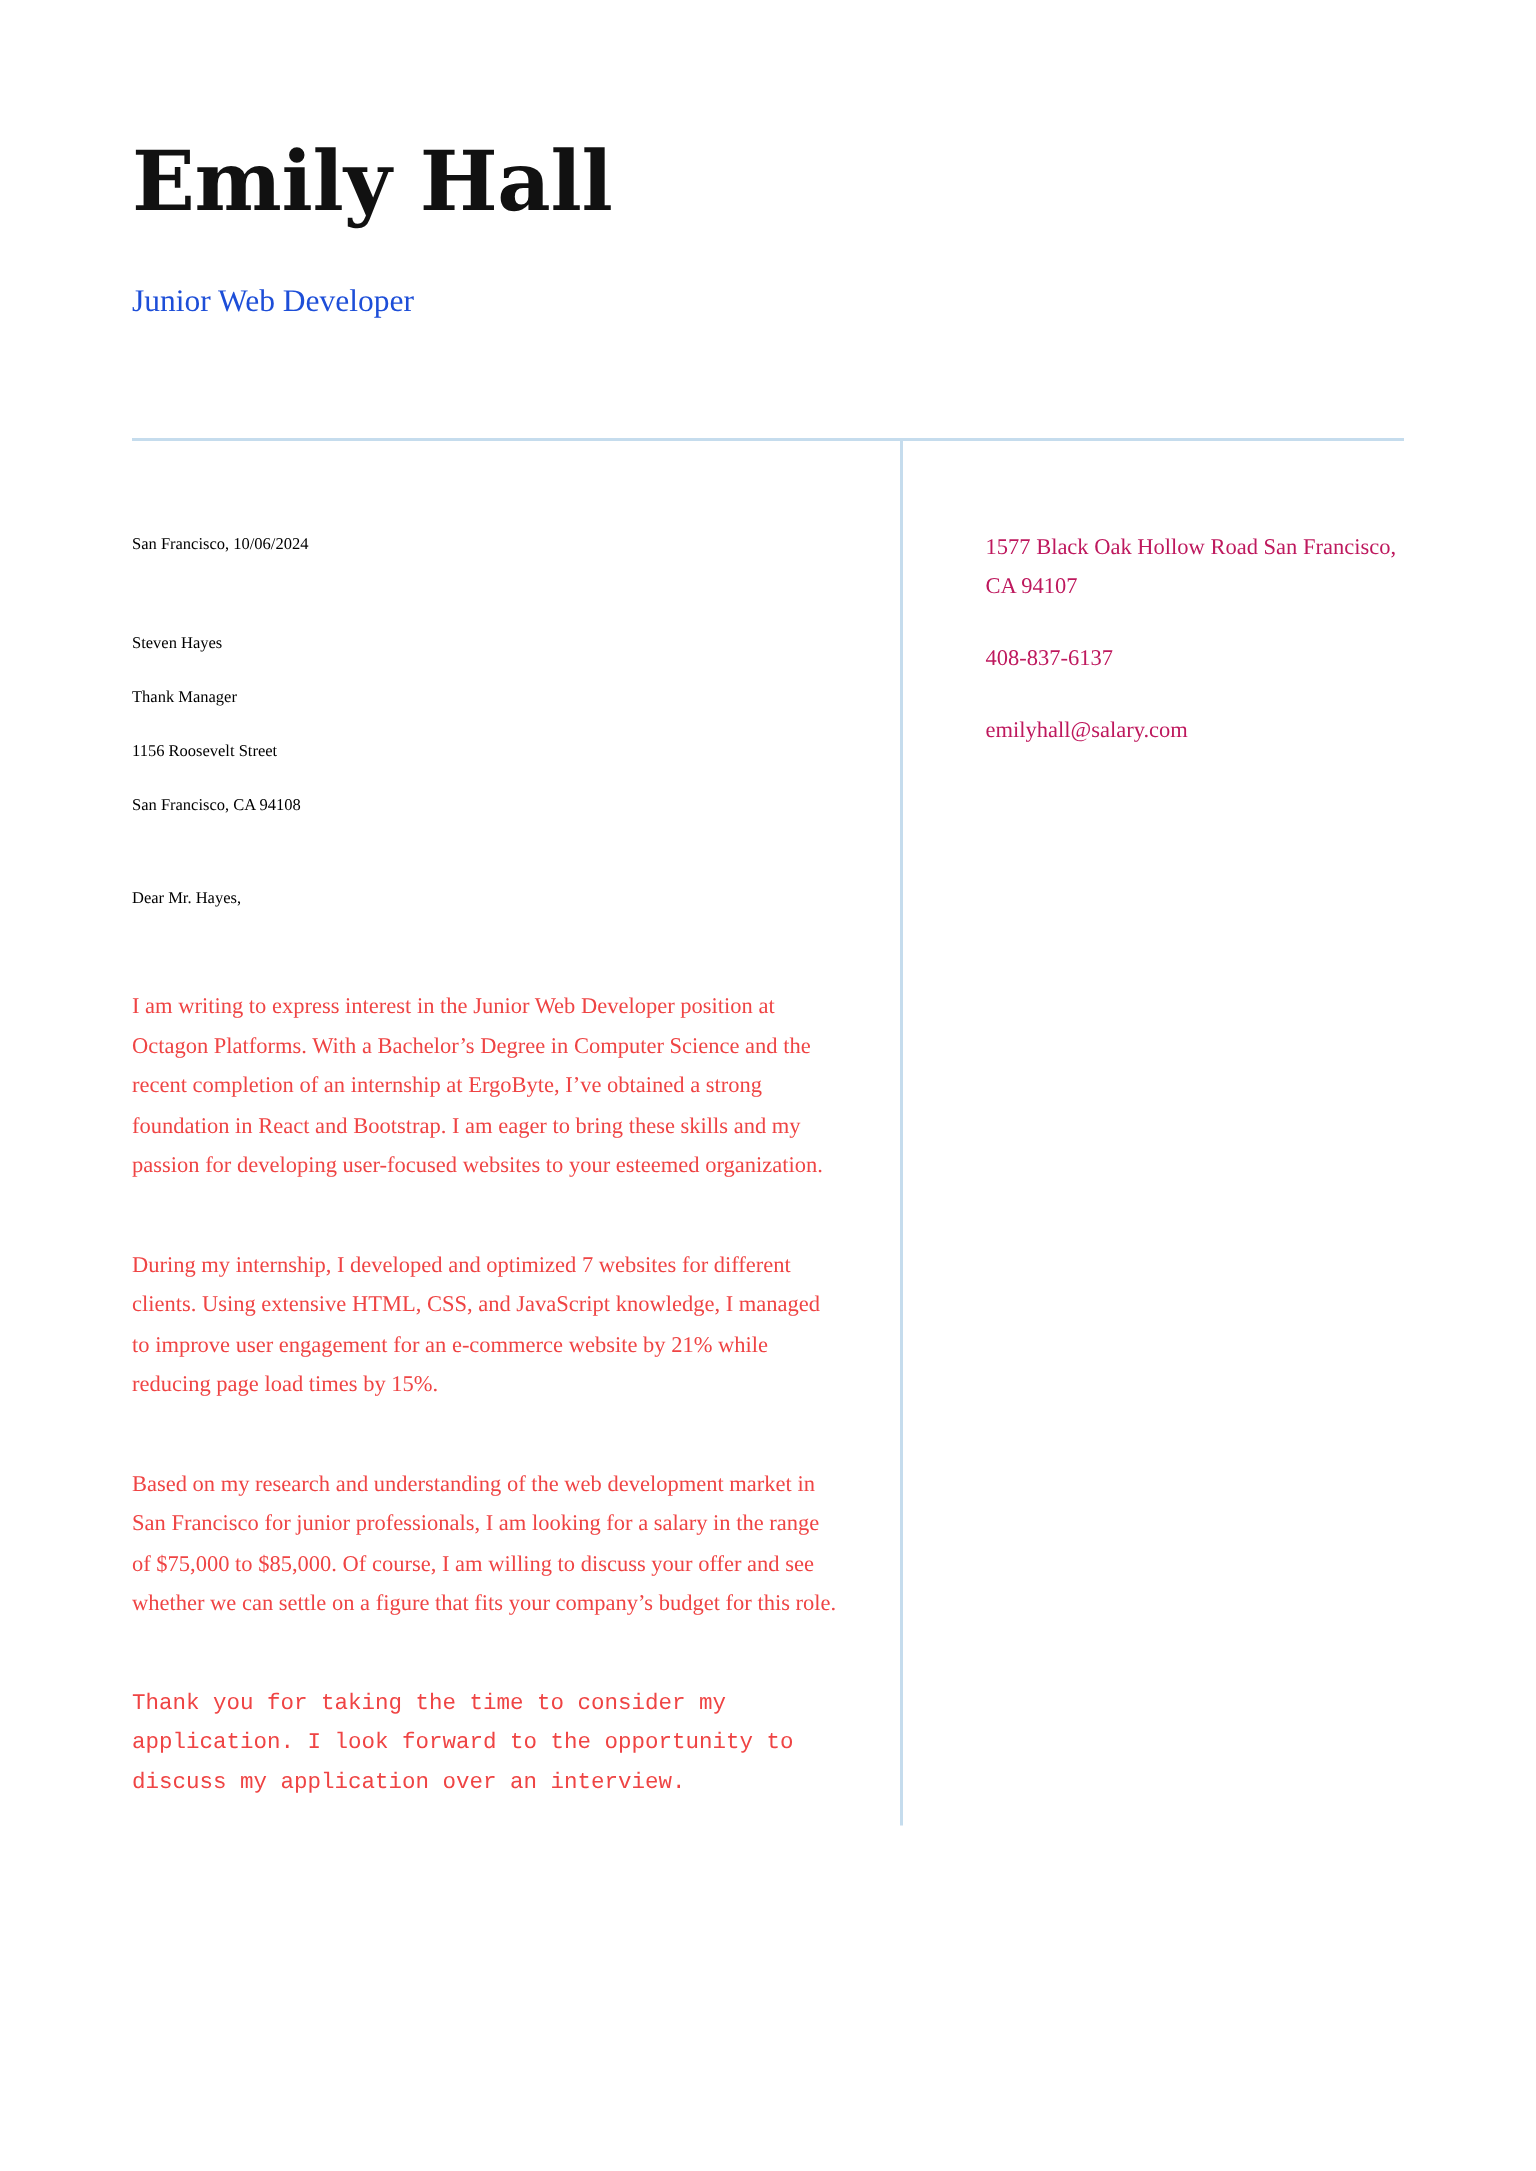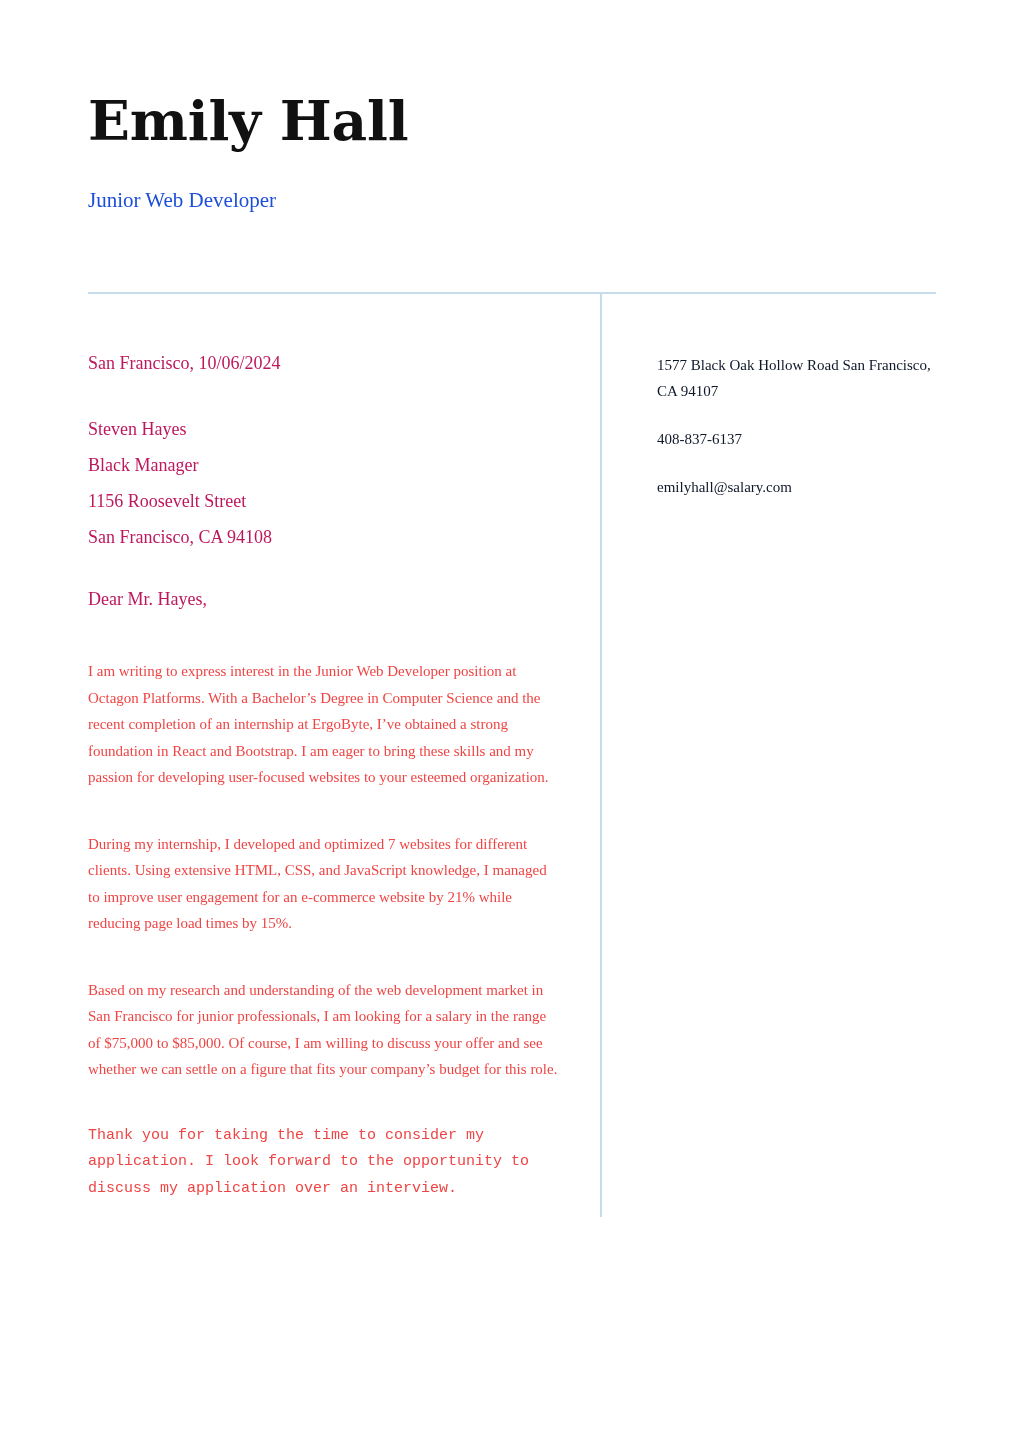--- a/index.html
+++ b/index.html
@@ -76,23 +76,23 @@
     width: 470px;
   }
   .col-right {
     position: absolute;
     left: 657px;
     top: 352px;
     width: 285px;
   }
 
   .line {
-    font-size: 18px;
+    font-size: 11px;
     line-height: 22px;
-    color: #be185d;
+    color: #000000;
     margin: 0;
   }
 
   .block-date { margin-bottom: 0; }
 
   .recipient { margin-top: 44px; }
   .recipient .line { margin-bottom: 14px; }
   .recipient .line:last-child { margin-bottom: 0; }
 
   .salutation { margin-top: 40px; }
@@ -108,21 +108,21 @@
   .para:last-child { margin-bottom: 17px; font-family: Liberation Mono, monospace; }
 
   .closing { margin-top: 26px; }
   .closing .line { margin-bottom: 14px; text-align: center; }
   .closing .line:last-child { margin-bottom: 0; }
 
   
   .contact-item {
     font-size: 15px;
     line-height: 26px;
-    color: #0f172a;
+    color: #be185d;
     margin: 0 0 22px 0;
   }
   .contact-item:last-child { margin-bottom: 0; }
 </style>
 </head>
 <body>
 
 <div class="page">
 
   <div class="header">
@@ -134,21 +134,21 @@
   <div class="rule-vertical"></div>
 
   <div class="col-left">
 
     <div class="block-date">
       <p class="line">San Francisco, 10/06/2024</p>
     </div>
 
     <div class="recipient">
       <p class="line">Steven Hayes</p>
-      <p class="line">Black Manager</p>
+      <p class="line">Thank Manager</p>
       <p class="line">1156 Roosevelt Street</p>
       <p class="line">San Francisco, CA 94108</p>
     </div>
 
     <div class="salutation">
       <p class="line">Dear Mr. Hayes,</p>
     </div>
 
     <div class="body-copy">
       <p class="para">I am writing to express interest in the Junior Web Developer position at Octagon Platforms. With a Bachelor’s Degree in Computer Science and the recent completion of an internship at ErgoByte, I’ve obtained a strong foundation in React and Bootstrap. I am eager to bring these skills and my passion for developing user-focused websites to your esteemed organization.</p>

